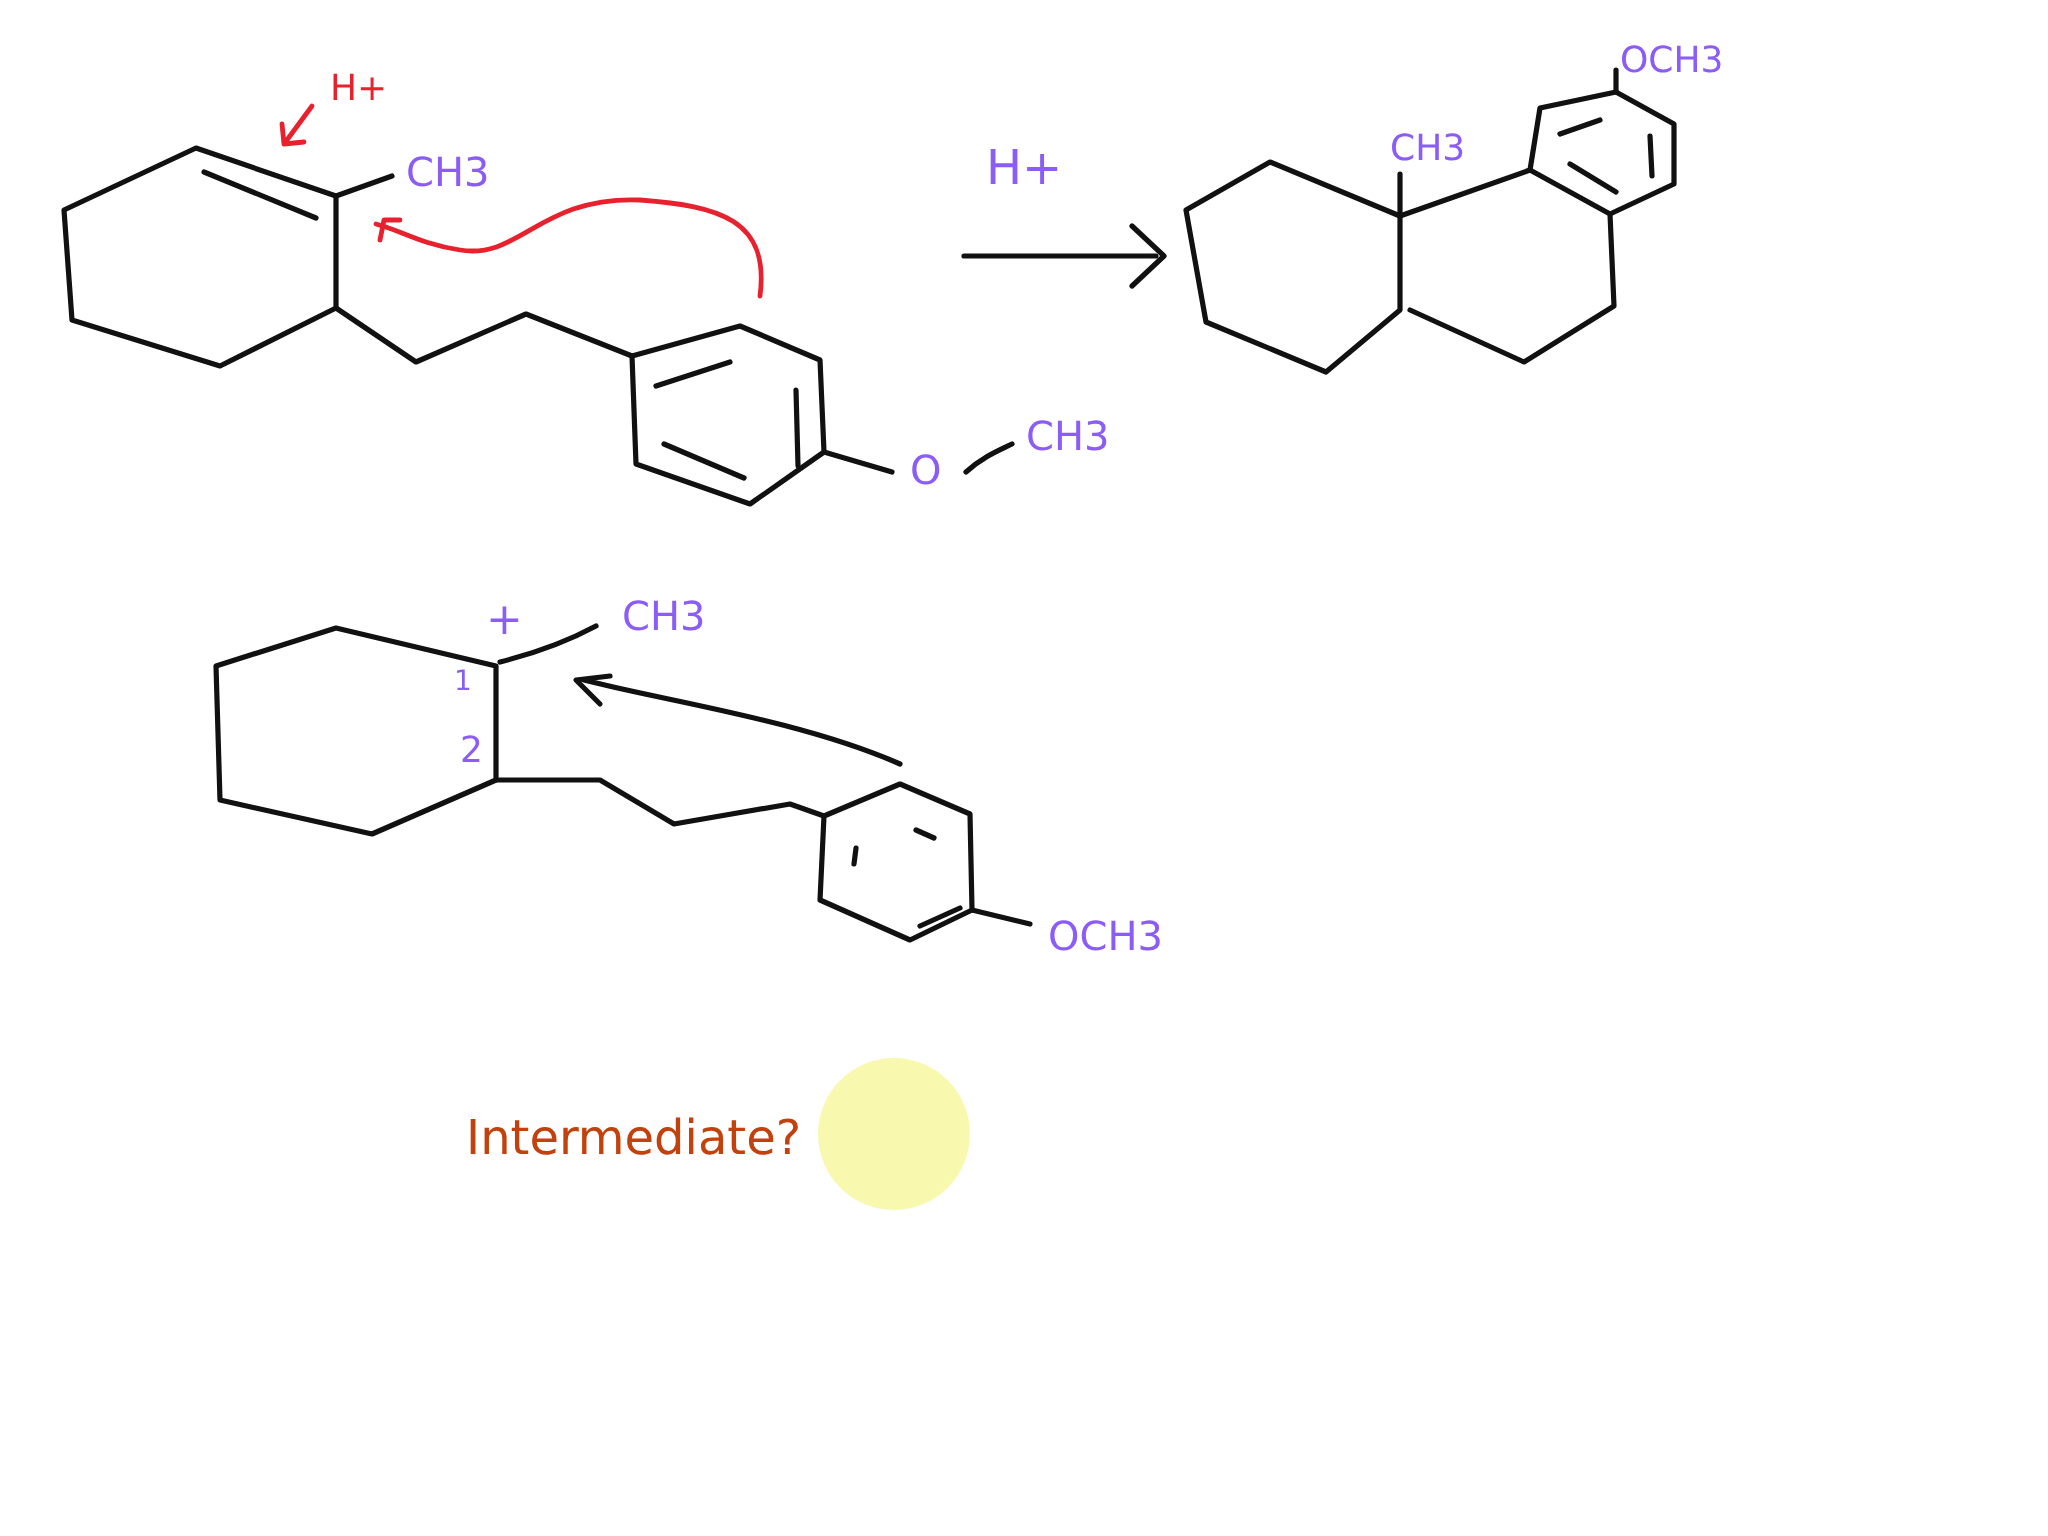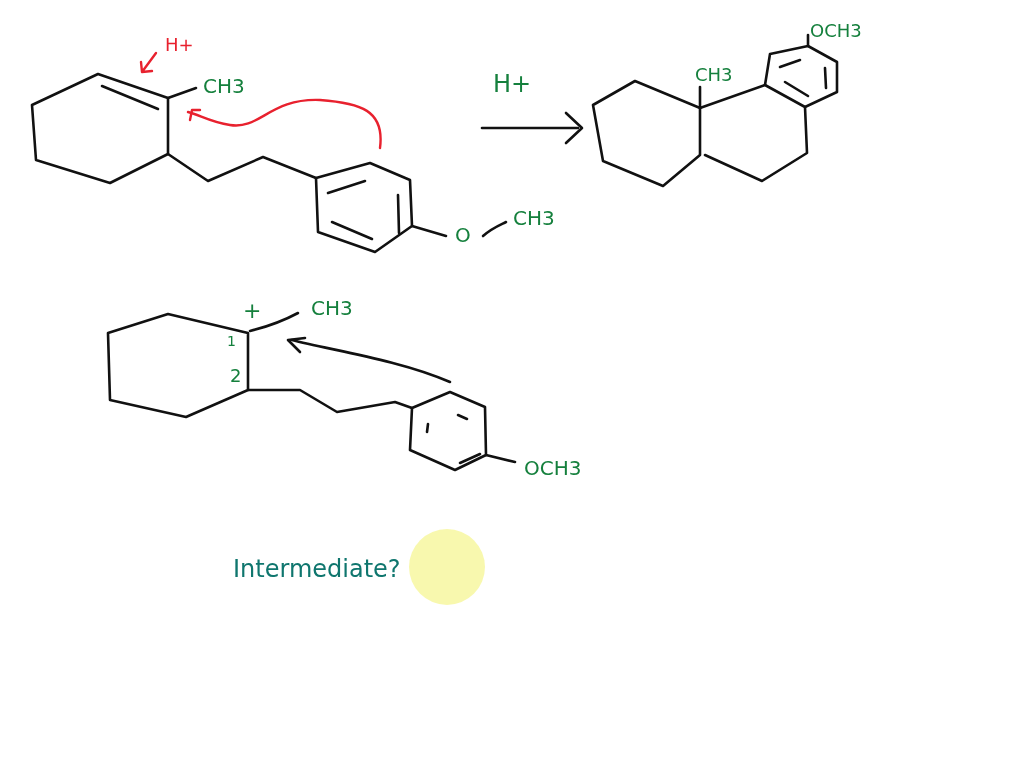--- a/index.html
+++ b/index.html
@@ -1,22 +1,22 @@
 <!DOCTYPE html>
 <html><head>
 <meta charset="utf-8">
 <style>
   html, body { margin: 0; padding: 0; background: #ffffff; }
   body { width: 1024px; height: 768px; position: relative; overflow: hidden; font-family: "DejaVu Sans", sans-serif; }
   svg.canvas { position: absolute; left: 0; top: 0; }
   .ink { fill: none; stroke: #111111; stroke-width: 2.6; stroke-linecap: round; stroke-linejoin: round; }
   .red { fill: none; stroke: #e8212e; stroke-width: 2.4; stroke-linecap: round; stroke-linejoin: round; }
-  .lbl { position: absolute; color: #15803d; font-family: "DejaVu Sans", sans-serif; font-size: 20px; line-height: 1; white-space: nowrap; }
+  .lbl { position: absolute; color: #8b5cf6; font-family: "DejaVu Sans", sans-serif; font-size: 20px; line-height: 1; white-space: nowrap; }
   .lbl-red { color: #e8212e; }
-  .lbl-green { color: #0f766e; font-size: 24px; }
+  .lbl-green { color: #c2410c; font-size: 24px; }
   .highlight { position: absolute; left: 409px; top: 529px; width: 76px; height: 76px; border-radius: 50%; background: rgba(245,245,140,0.7); }
 </style>
 </head>
 <body>
 
 <div class="highlight"></div>
 
 <svg class="canvas" width="1024" height="768" viewBox="0 0 1024 768">
 
   <g>

